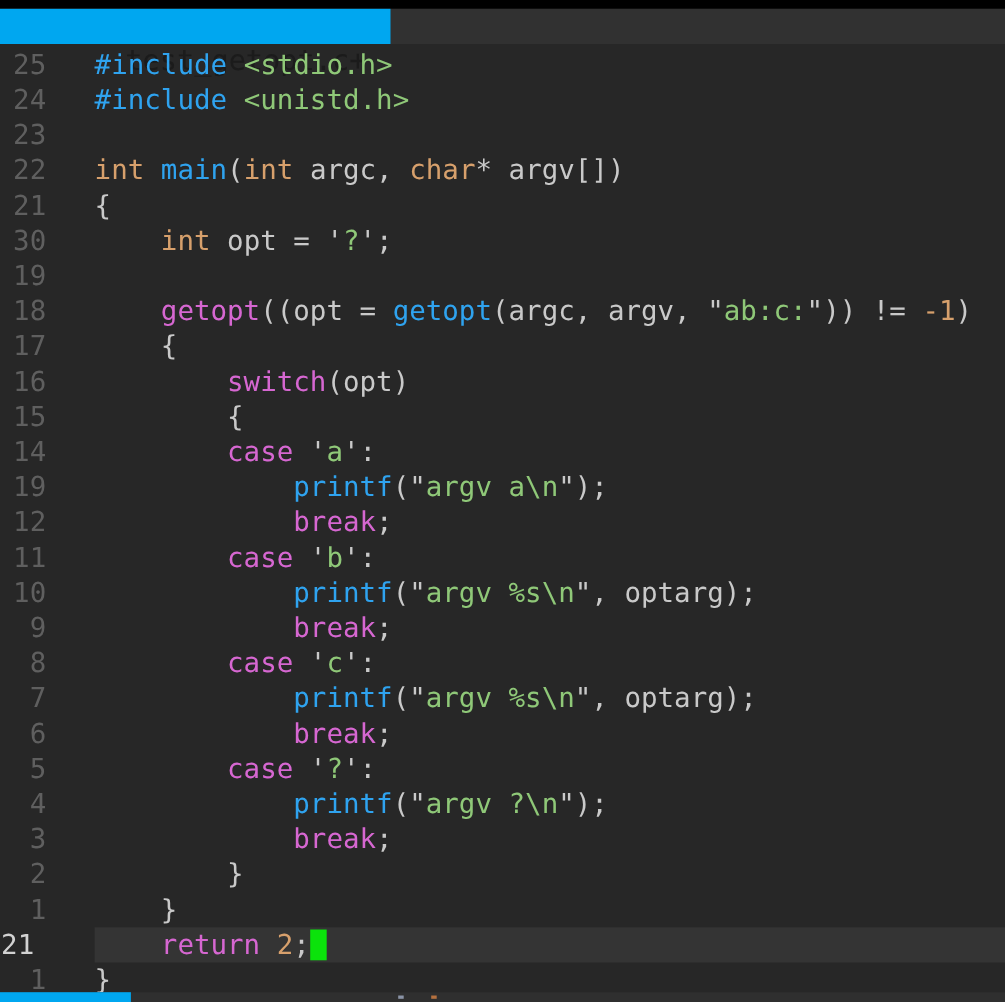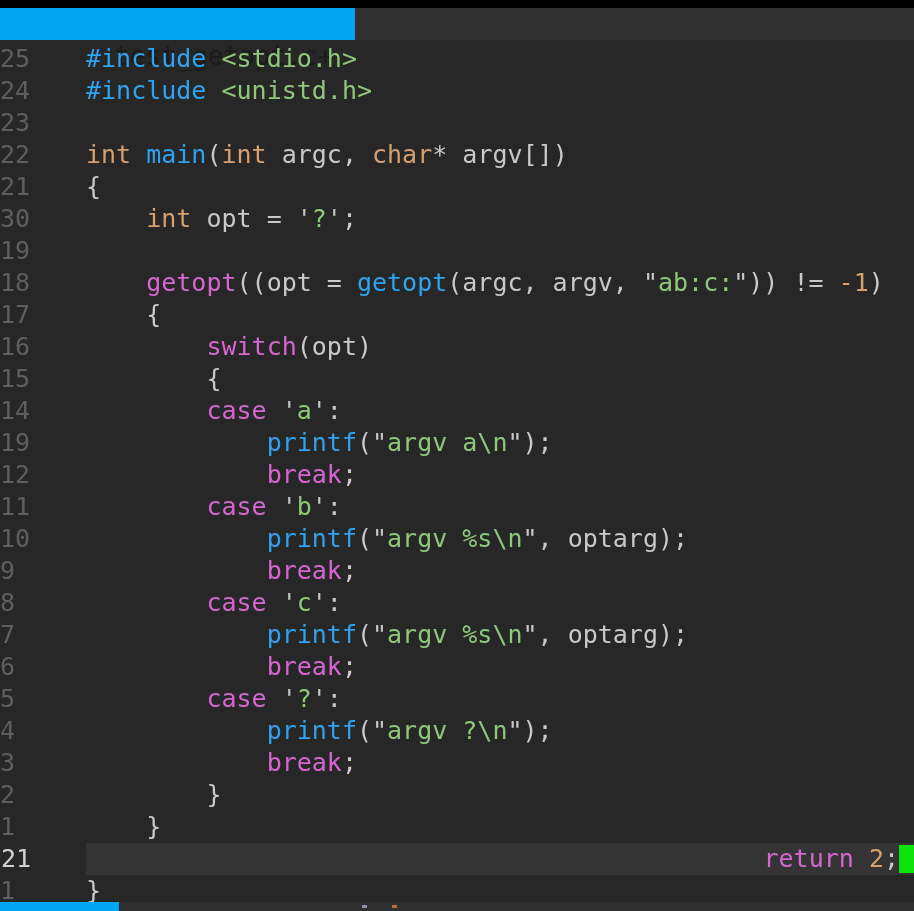--- a/index.html
+++ b/index.html
@@ -39,27 +39,27 @@
   .editor {
     position: absolute; top: 40px; left: 0;
     width: 914px; height: 871px;
     padding-top: 3px;
     font-size: 25px;
     color: var(--text, #c9c9c9);
   }
   .row { display: flex; height: 32px; line-height: 32px; }
   .gutter {
     width: 57px; flex: 0 0 57px;
-    text-align: left;
+    text-align: right;
     padding-right: 15px;
     color: var(--gutter, #5f5f5f);
     white-space: pre;
   }
   .code { flex: 1; white-space: pre; margin-left: 29px; }
-  .row.current .code { background: var(--line_highlight, #343434); text-align: right; }
+  .row.current .code { background: var(--line_highlight, #343434); }
   .row.current .gutter {
     text-align: left; padding-right: 0; padding-left: 1px;
     color: var(--gutter_current, #d2d2d2);
   }
 
   .s-def { color: var(--text, #c9c9c9); }
   .s-kw  { color: var(--keyword, #d667d1); }
   .s-typ { color: var(--type, #d7a06c); }
   .s-num { color: var(--number, #d7a06c); }
   .s-blu { color: var(--func, #2fa3ef); }

